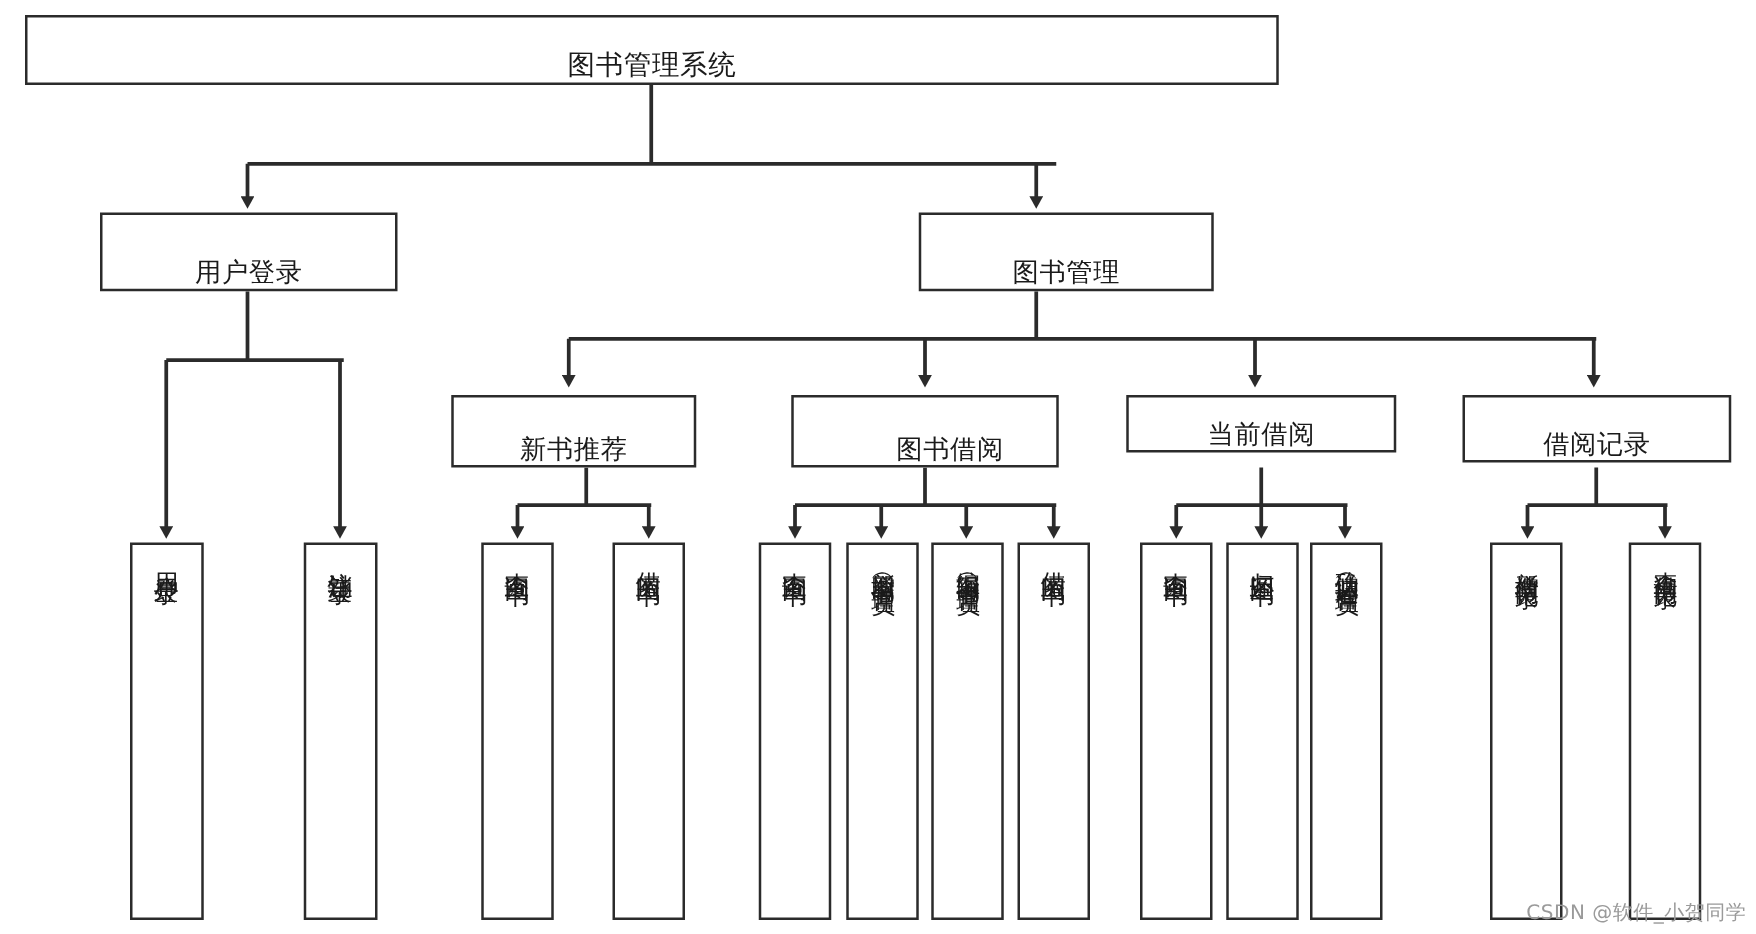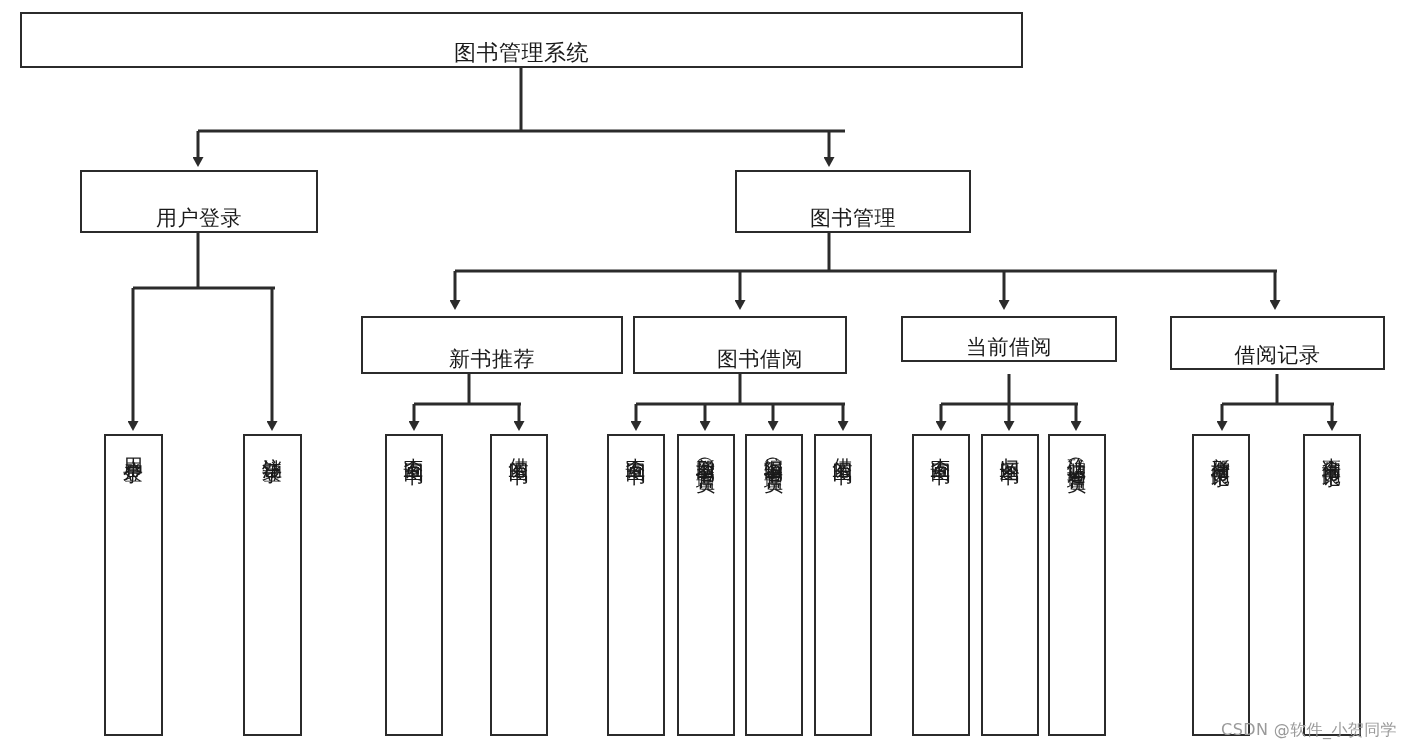--- a/index.html
+++ b/index.html
@@ -135,21 +135,21 @@
     <span class="lbl">图书管理系统</span>
   </div>
 
   <div class="node h" style="left:80px; top:170px; width:238px; height:63px;">
     <span class="lbl">用户登录</span>
   </div>
   <div class="node h" style="left:711px; top:170px; width:236px; height:63px;margin-left:24px;">
     <span class="lbl">图书管理</span>
   </div>
 
-  <div class="node h" style="left:361px; top:316px; width:262px; height:58px;">
+  <div class="node h" style="left:361px; top:316px; width:196px; height:58px;">
     <span class="lbl">新书推荐</span>
   </div>
   <div class="node h" style="left:633px; top:316px; width:214px; height:58px;padding-left:40px;">
     <span class="lbl">图书借阅</span>
   </div>
   <div class="node h" style="left:901px; top:316px; width:216px; height:46px;">
     <span class="lbl">当前借阅</span>
   </div>
   <div class="node h" style="left:1170px; top:316px; width:215px; height:54px;">
     <span class="lbl">借阅记录</span>

